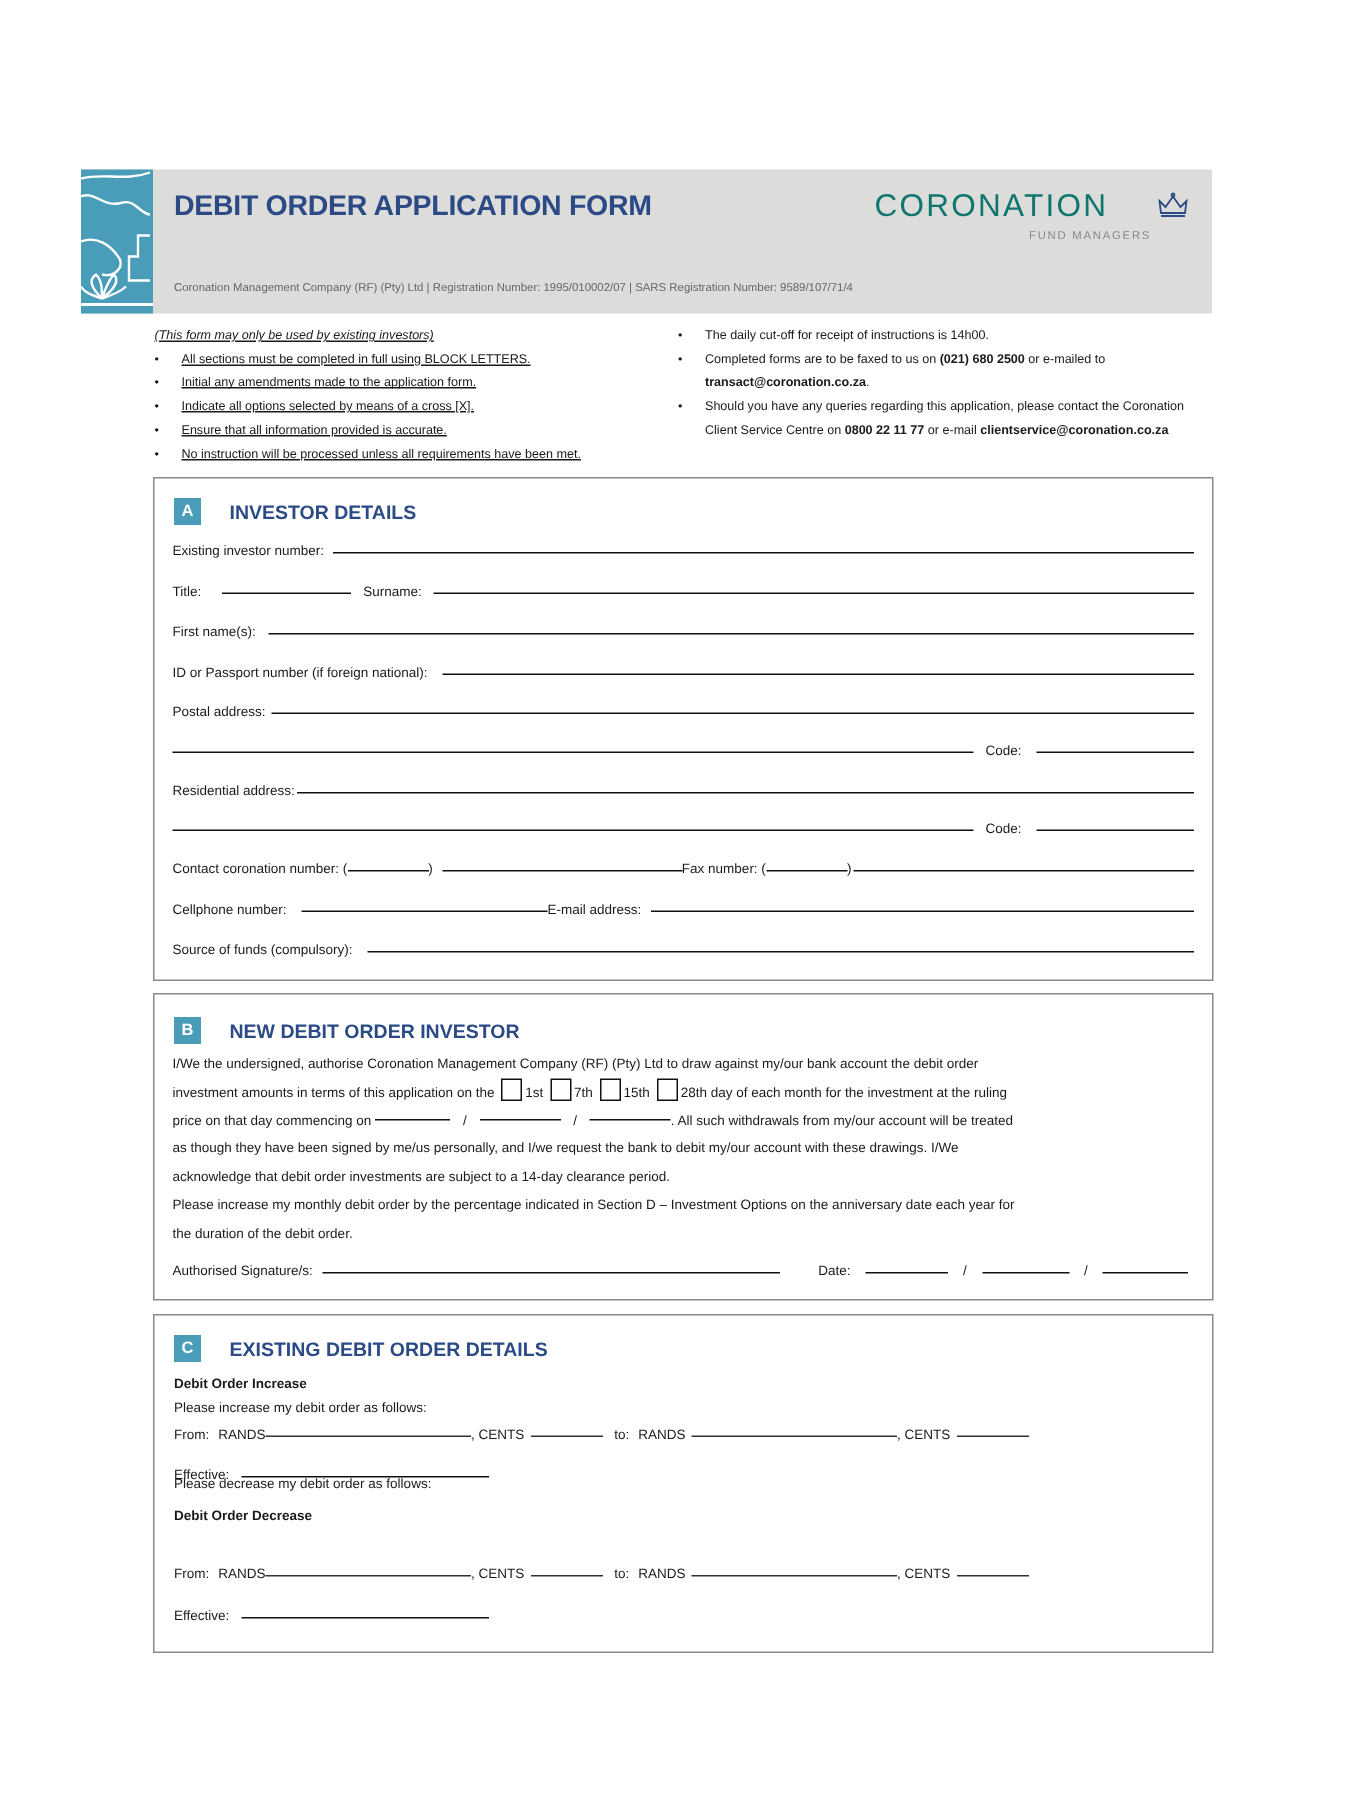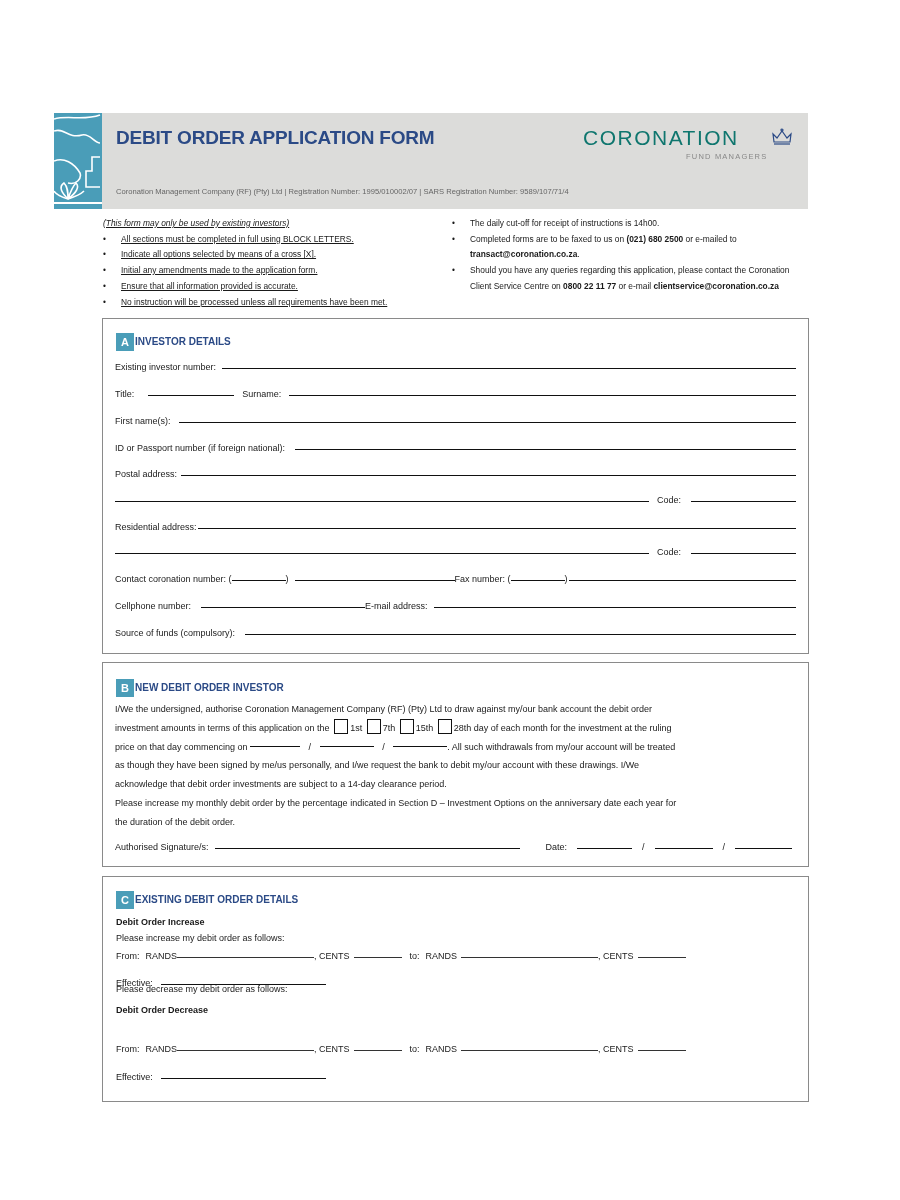--- a/index.html
+++ b/index.html
@@ -18,21 +18,21 @@
   .instr { font-size:8.4px; color:#1a1a1a; line-height:15.7px; }
   .instr ul { margin:0; padding:0; list-style:none; }
   .instr li { position:relative; padding-left:20px; }
   .instr li:before { content:"•"; position:absolute; left:2px; }
   .instr .note { font-style:italic; padding-left:2px; }
   .instr b { font-weight:bold;margin-top:36px; }
   
   .section { border:1.5px solid #8a8a8a; background:#fff; }
   .sec-letter { display:inline-block; width:18px; height:18px; background:#4a9db8; color:#fff;
                 font-weight:bold; font-size:11px; text-align:center; line-height:18px; vertical-align:middle; }
-  .sec-title { font-weight:bold; font-size:10px; color:#2b4a86; margin-left:1px; vertical-align:middle; }
+  .sec-title { font-weight:bold; font-size:13px; color:#2b4a86; margin-left:19px; vertical-align:middle; }
   .row { position:absolute; font-size:9px; white-space:nowrap; display:flex; align-items:flex-end; }
   .line { border-bottom:1.3px solid #111; height:0; display:inline-block; margin-bottom:3px; }
   .dline { border-bottom:1px solid #333; height:0; display:inline-block; margin-bottom:3px; }
   .para { position:absolute; font-size:9px; line-height:18.8px; white-space:nowrap; }
   .cb { display:inline-block; width:12px; height:13px; border:1.3px solid #111; vertical-align:-3px; margin:0 2px 0 2px; }
   .bold9 { font-weight:bold; }
 </style>
 </head>
 <body>
 
@@ -62,22 +62,22 @@
       <circle cx="11" cy="2" r="1"></circle>
     </g>
   </svg>
 </div>
 <div class="abs brand-sub">FUND MANAGERS</div>
 
 <div class="abs instr" style="left:101px; top:216px; width:340px;text-decoration:underline;">
   <div class="note">(This form may only be used by existing investors)</div>
   <ul>
     <li>All sections must be completed in full using BLOCK LETTERS.</li>
+    <li>Initial any amendments made to the application form.</li>
     <li>Indicate all options selected by means of a cross [X].</li>
-    <li>Initial any amendments made to the application form.</li>
     <li>Ensure that all information provided is accurate.</li>
     <li>No instruction will be processed unless all requirements have been met.</li>
   </ul>
 </div>
 <div class="abs instr" style="left:450px; top:216px; width:345px;">
   <ul>
     <li><span>The daily cut-off for receipt of instructions is 14h00.</span></li>
     <li>
       <span>Completed forms are to be faxed to us on </span><b>(021) 680 2500</b><span> or e-mailed to </span><b>transact@coronation.co.za</b><span>.</span>
     </li>

